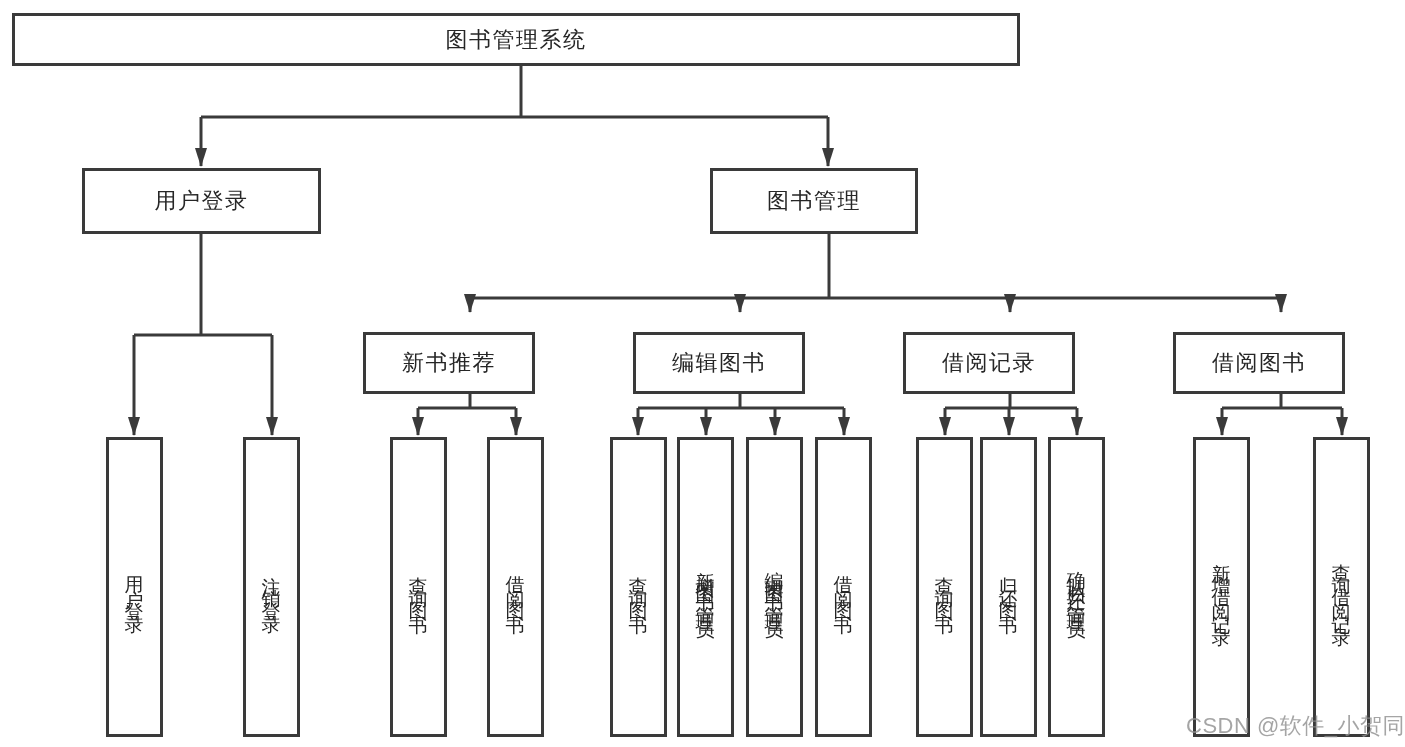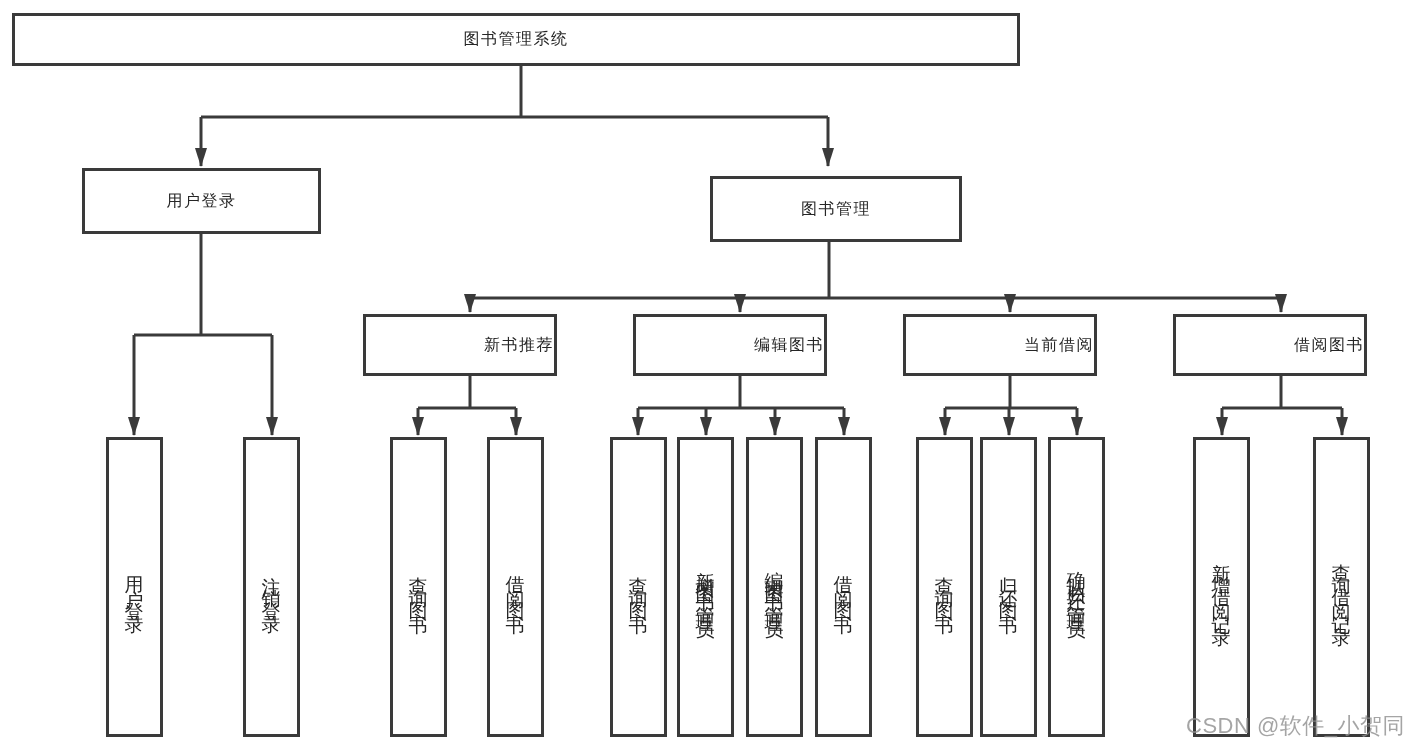--- a/index.html
+++ b/index.html
@@ -21,28 +21,28 @@
     position: absolute;
     background: #ffffff;
     border: 3px solid var(--line, #3a3a3a);
     box-sizing: border-box;
     display: flex;
     align-items: center;
     justify-content: center;
     z-index: 2;
   }
   .hnode .label {
-    font-size: 16px;
+    font-size: 22px;
     letter-spacing: 1.5px;
     white-space: nowrap;
   }
   .root-node { left: 12px; top: 13px; width: 1008px; height: 53px; }
   .l2-a { left: 82px;  top: 168px; width: 239px; height: 66px; }
-  .l2-b { left: 710px; top: 176px; width: 252px; height: 66px; }
-  .l3   { top: 314px; width: 194px; height: 62px; justify-content: flex-end; }
+  .l2-b { left: 710px; top: 168px; width: 208px; height: 66px; }
+  .l3   { top: 332px; width: 172px; height: 62px; }
   .leaf { top: 437px; width: 57px; height: 300px; }
   .leaf .vlabel {
     writing-mode: vertical-rl;
     text-orientation: mixed;
     font-size: 19px;
     letter-spacing: 13px;
     line-height: 1;
   }
   .leaf.long .vlabel { letter-spacing: 7px; }
   .watermark {
@@ -123,21 +123,21 @@
     <span class="label">图书管理</span>
   </div>
 
   <div class="node hnode l3" style="left:363px">
     <span class="label">新书推荐</span>
   </div>
   <div class="node hnode l3" style="left:633px">
     <span class="label">编辑图书</span>
   </div>
   <div class="node hnode l3" style="left:903px">
-    <span class="label">当前借阅</span>
+    <span class="label">借阅记录</span>
   </div>
   <div class="node hnode l3" style="left:1173px">
     <span class="label">借阅图书</span>
   </div>
 
   <div class="node leaf" style="left:106px">
     <span class="vlabel">用户登录</span>
   </div>
   <div class="node leaf" style="left:243px">
     <span class="vlabel">注销登录</span>

